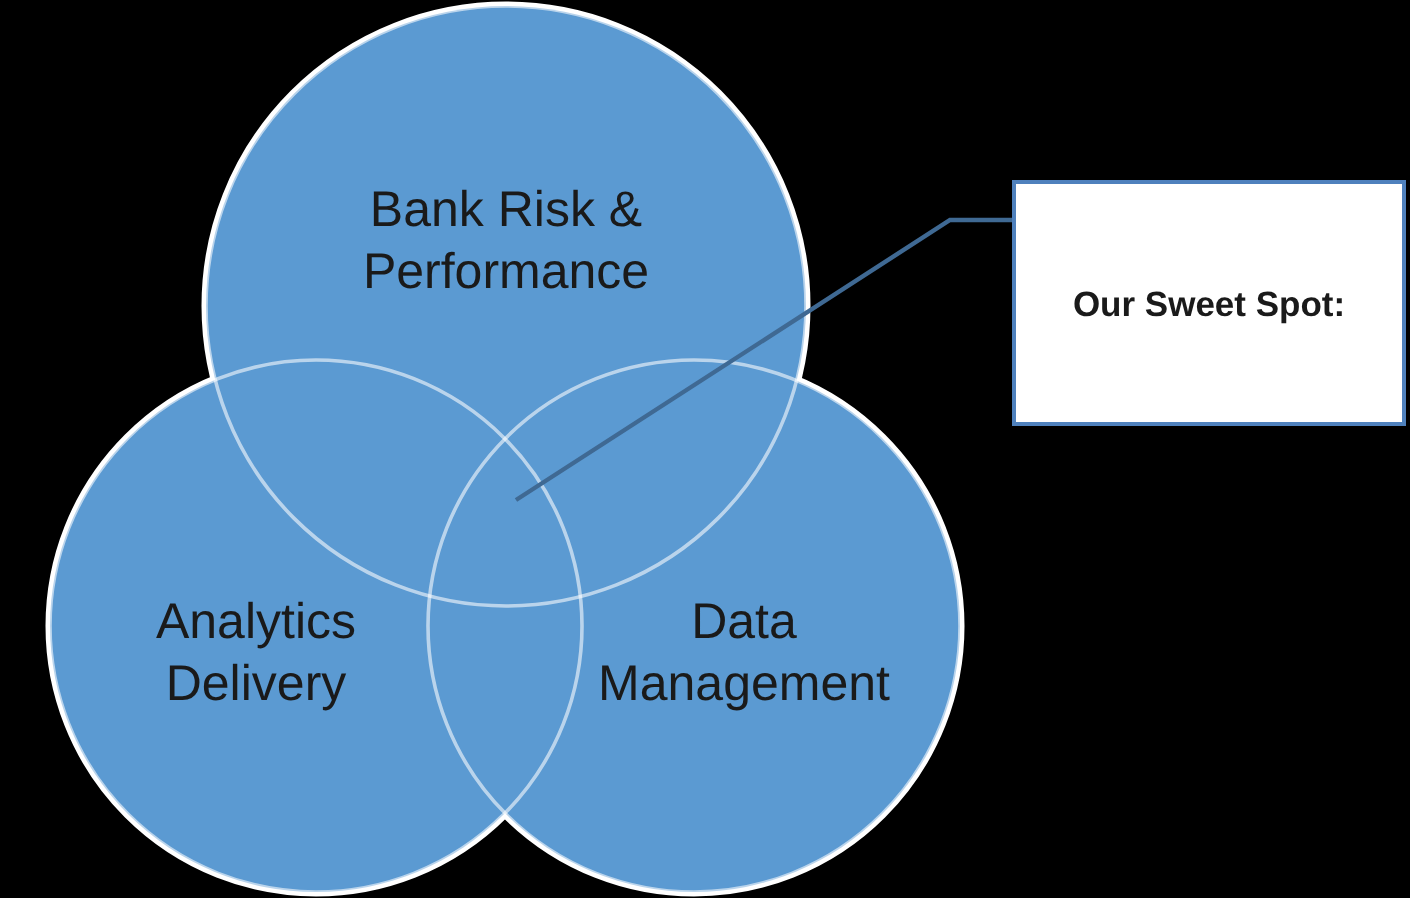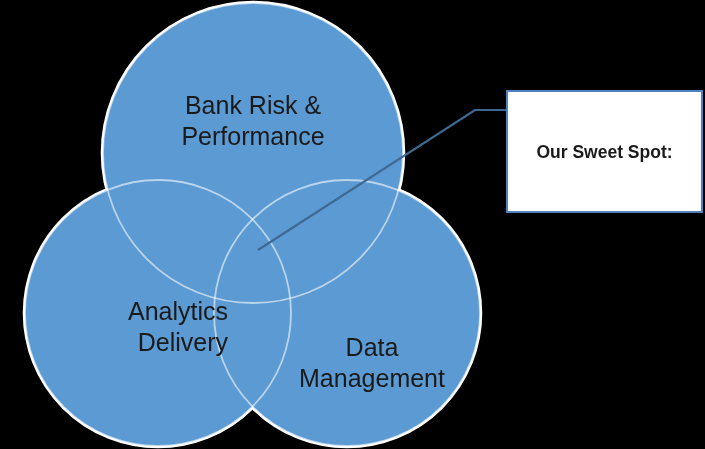--- a/index.html
+++ b/index.html
@@ -29,22 +29,22 @@
 
   .label {
     position: absolute;
     color: var(--label_text);
     font-size: 25px;
     line-height: 31px;
     text-align: center;
     white-space: pre-line;
   }
   .label-top   { left: 113px; top: 90px;  width: 280px; }
-  .label-bl    { left: 28px;  top: 296px; width: 200px; text-align: right; }
-  .label-br    { left: 272px; top: 296px; width: 200px; margin-top: 36px; }
+  .label-bl    { left: 28px;  top: 296px; width: 200px; }
+  .label-br    { left: 272px; top: 296px; width: 200px; }
 
   .callout {
     position: absolute;
     left: 506px; top: 90px;
     width: 197px; height: 123px;
     background: var(--callout_bg);
     border: 2px solid var(--callout_border);
     color: var(--callout_text);
     display: flex; flex-direction: column;
     align-items: center; justify-content: center;

